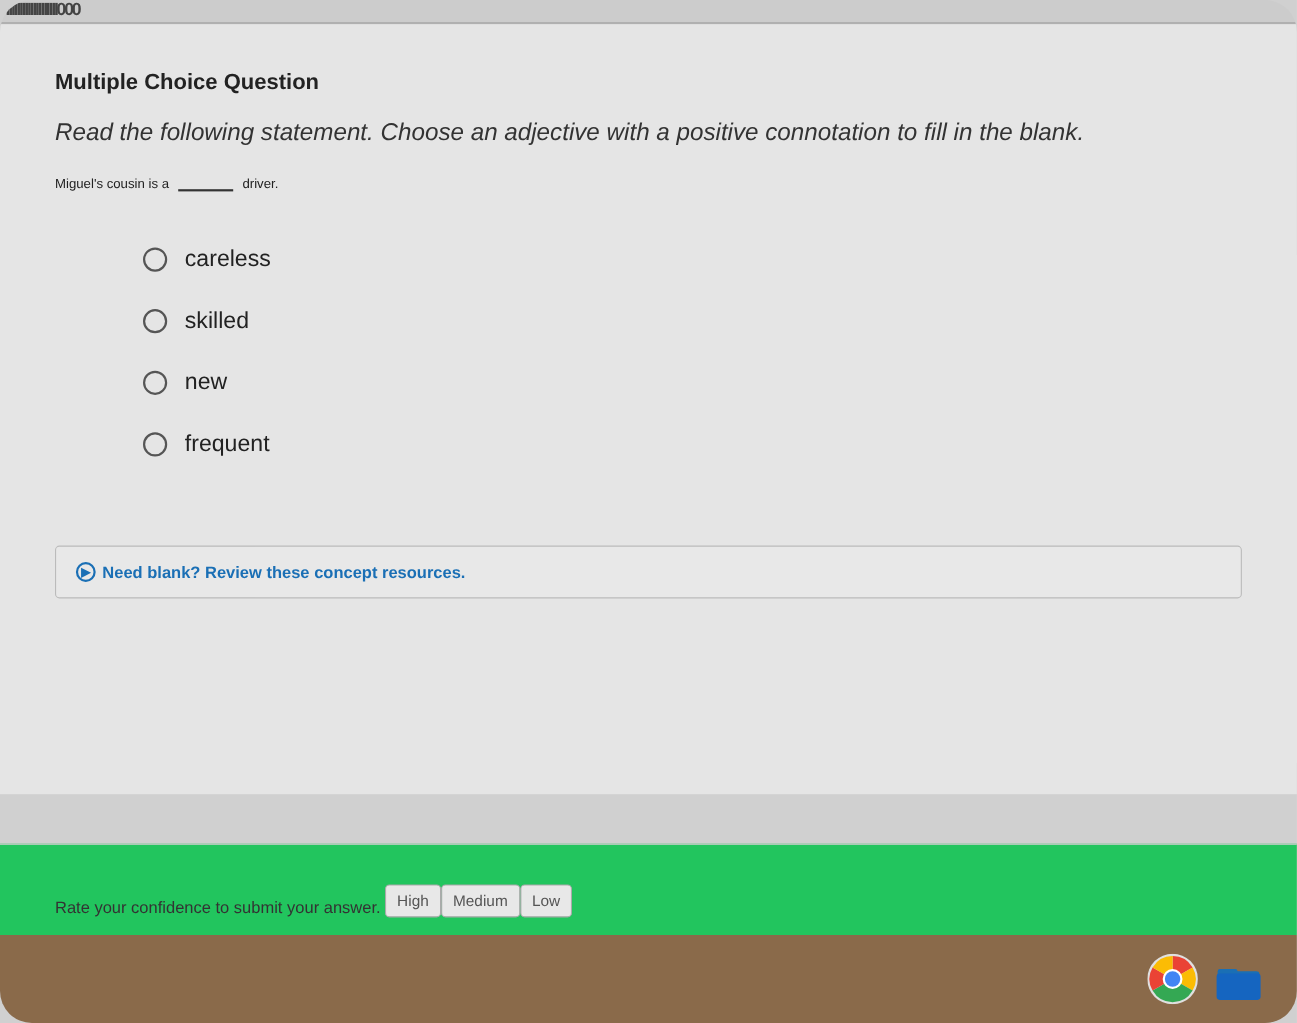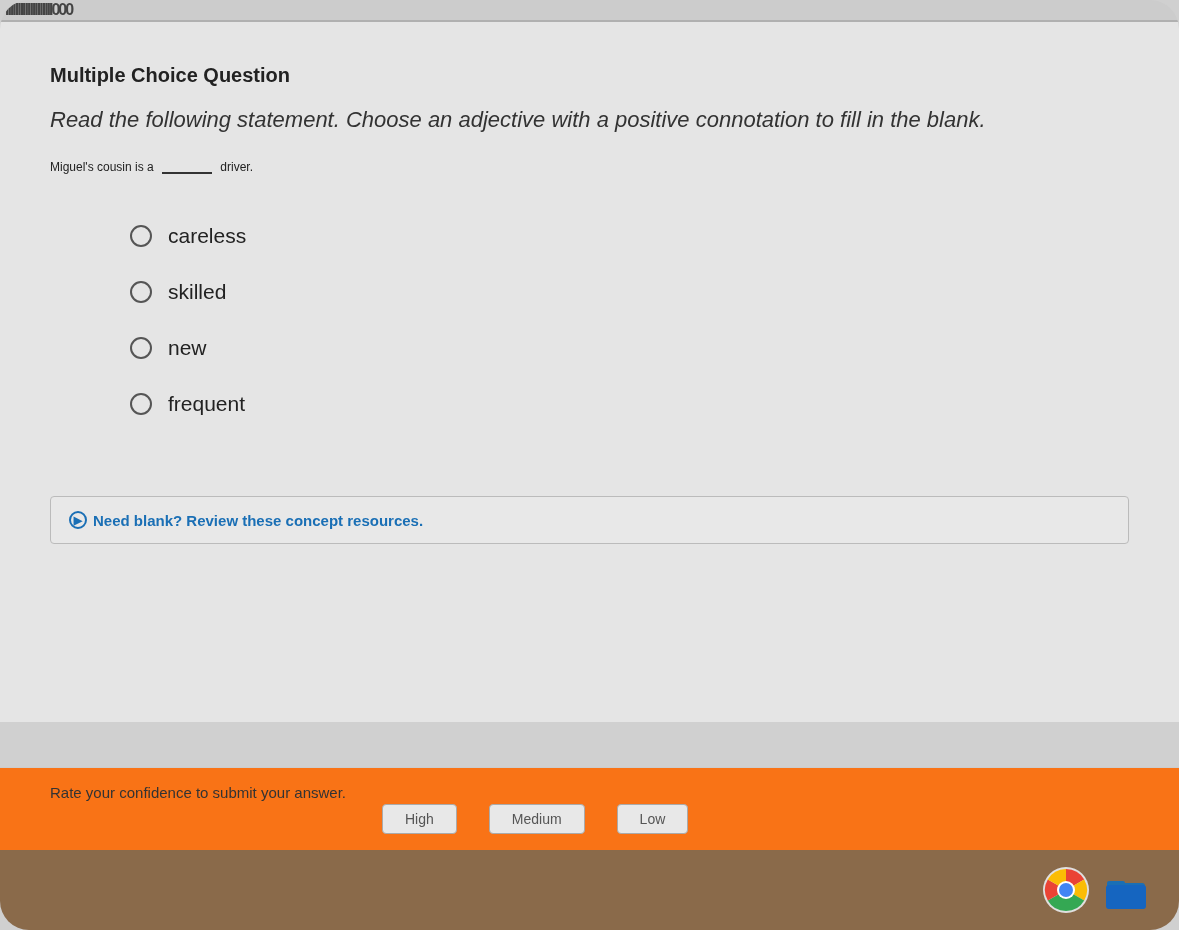--- a/index.html
+++ b/index.html
@@ -99,42 +99,42 @@
       display: flex;
       align-items: center;
       justify-content: center;
       font-size: 11px;
       color: #1a6fb5;
       flex-shrink: 0;
     }
 
     .confidence-bar {
       display: flex;
-      align-items: flex-start;
+      align-items: flex-end;
       padding: 16px 50px;
-      background: #f97316;
+      background: #22c55e;
       border-top: 1px solid #ccc;
-      gap: 32px;
+      gap: 0;
       position: absolute;
       bottom: 80px;
       left: 0;
       right: 0;
     }
 
     .confidence-label {
       font-size: 15px;
       color: #333;
       margin-right: 4px;
     }
 
     .confidence-btn {
       border: 1px solid #aaa;
       background: #e8e8e8;
       border-radius: 4px;
-      padding: 6px 22px;
+      padding: 6px 10px;
       font-size: 14px;
       color: #555;
       cursor: pointer;
       margin-top: 20px;
     }
 
     .taskbar {
       position: absolute;
       bottom: 0;
       left: 0;

